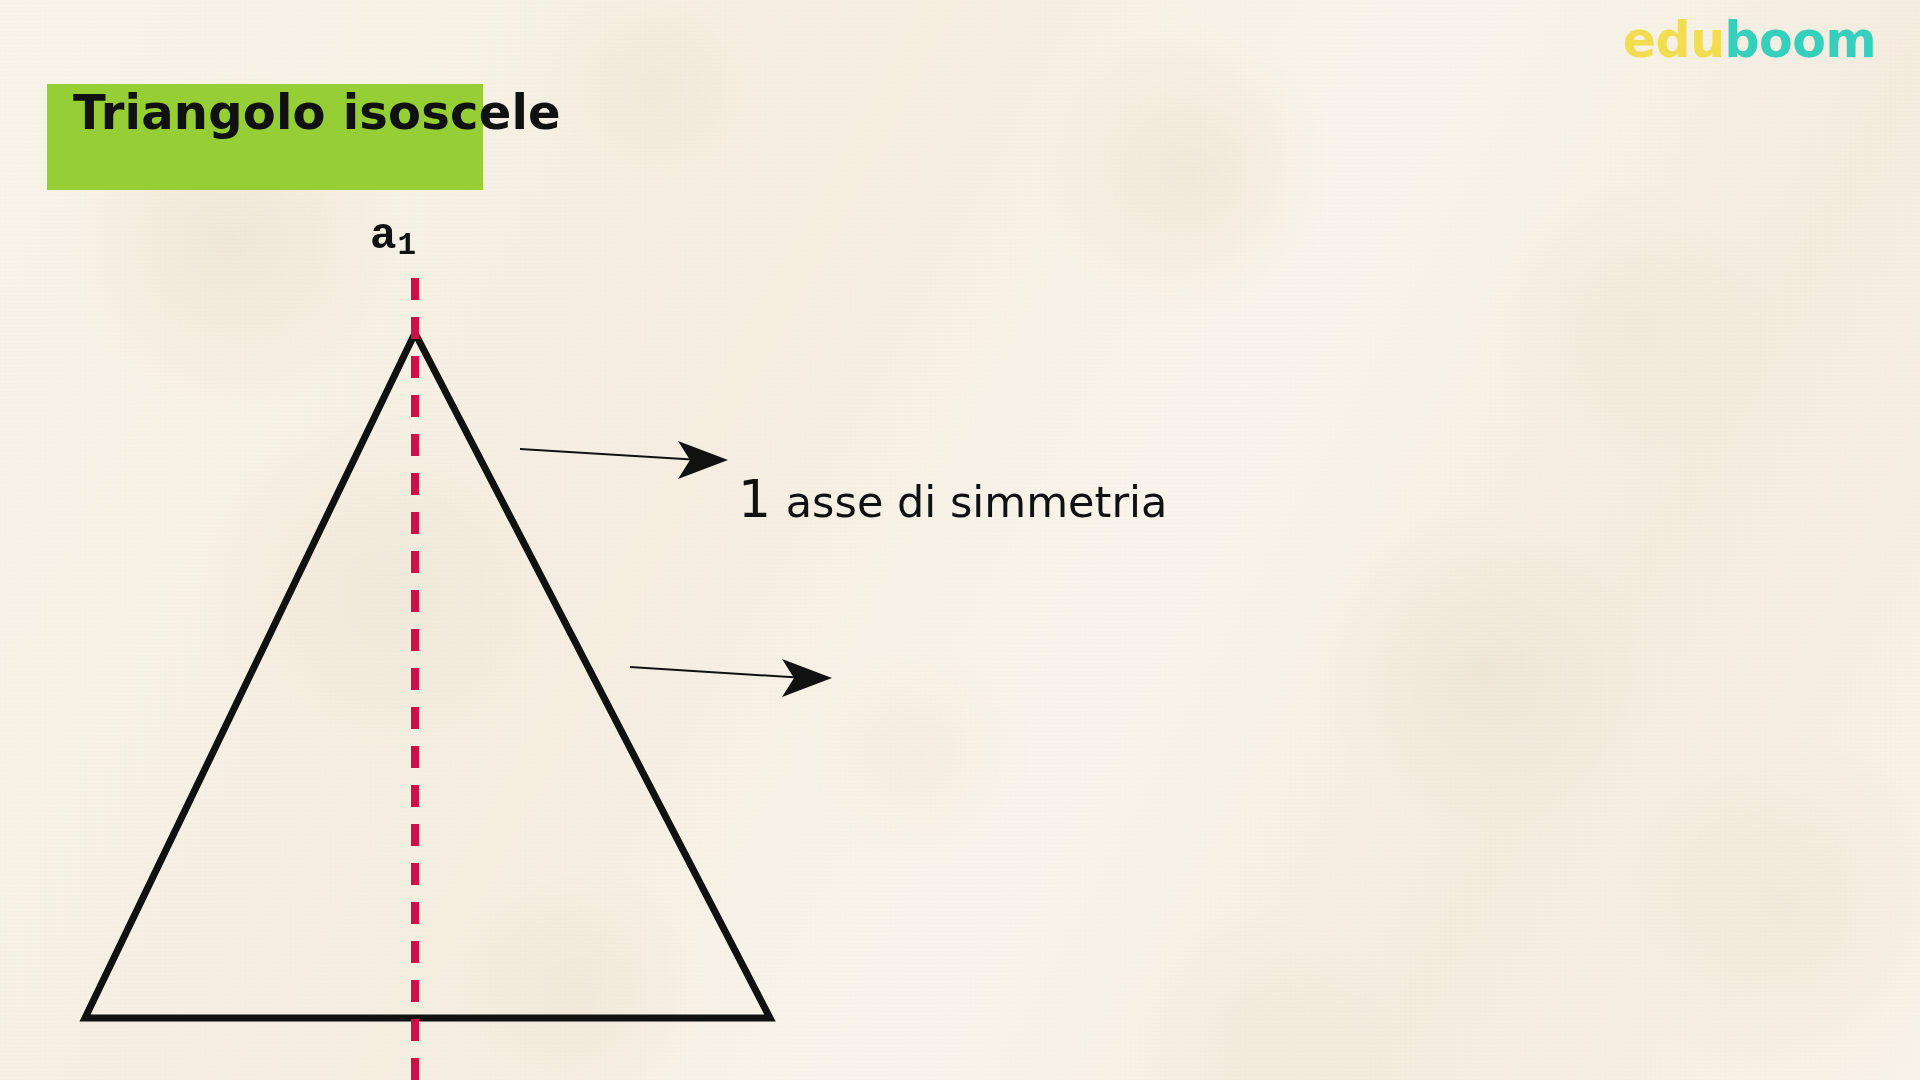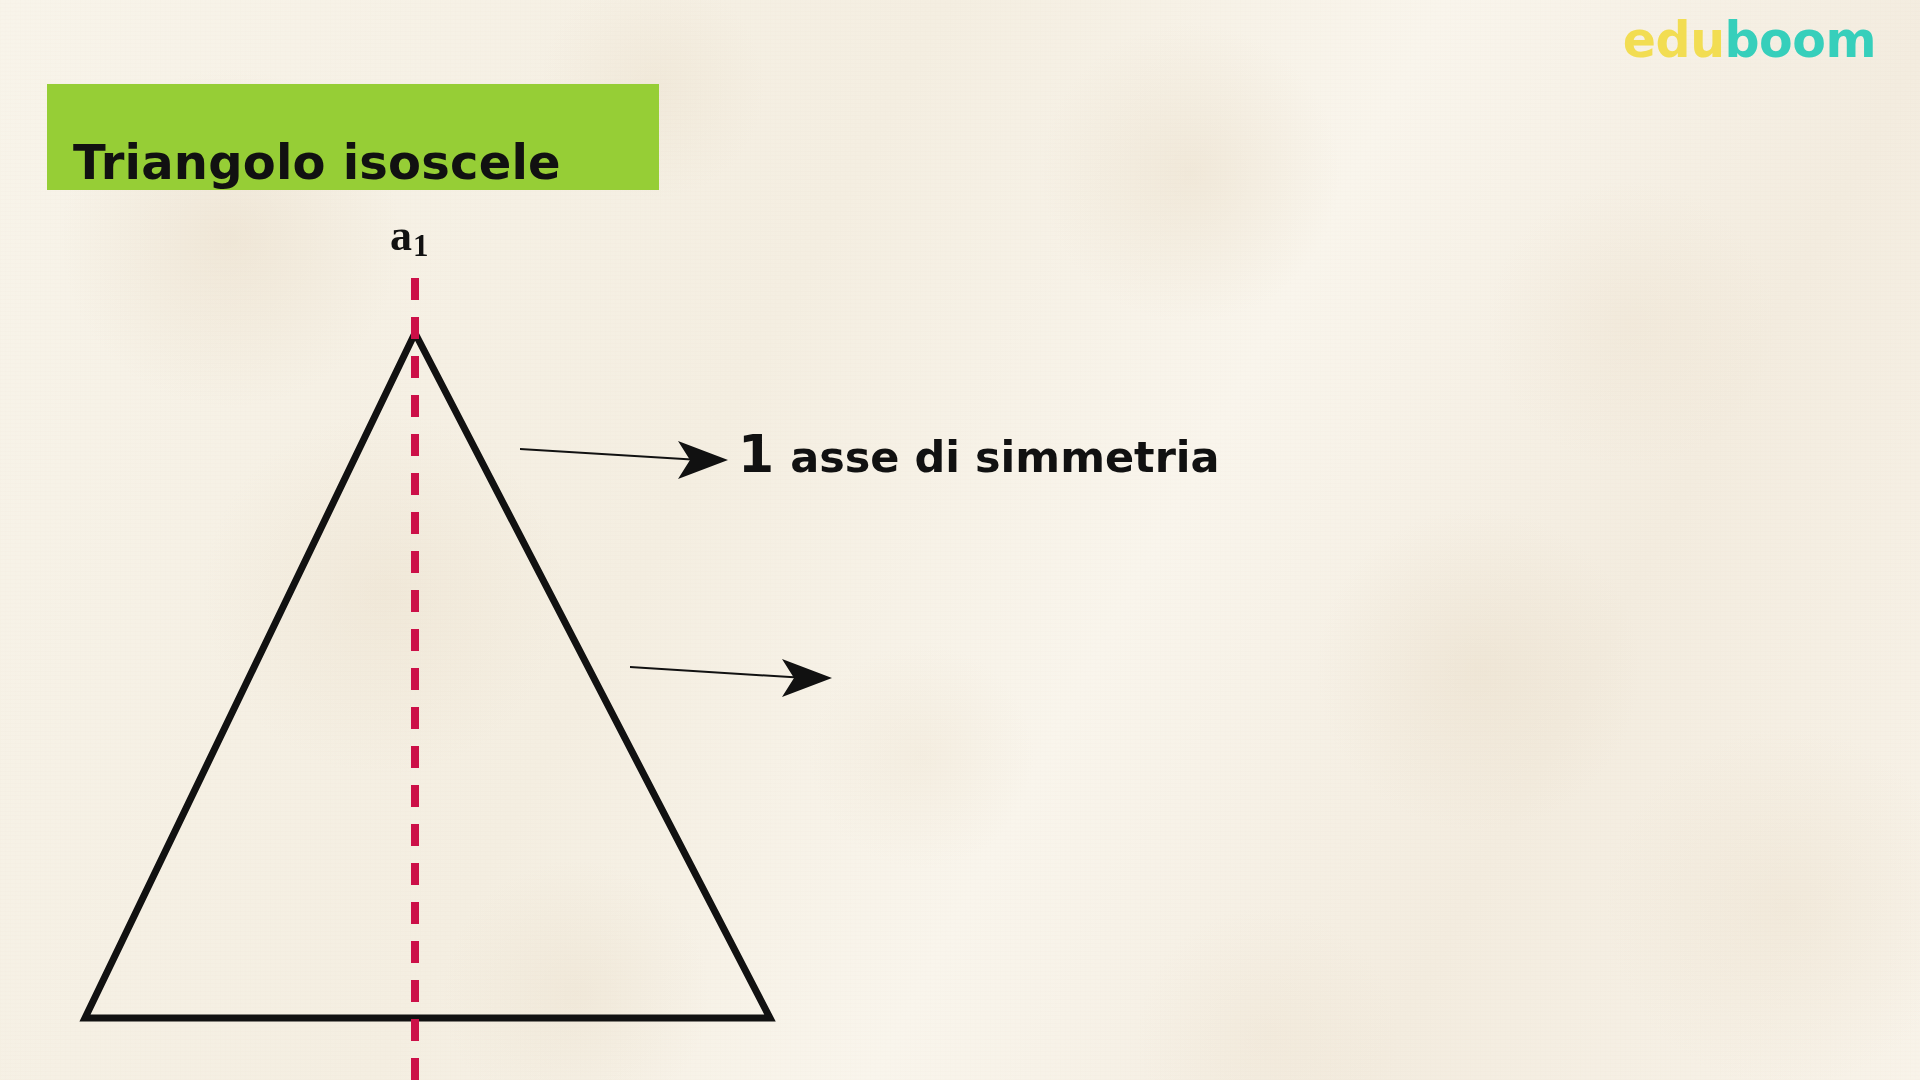--- a/index.html
+++ b/index.html
@@ -61,43 +61,43 @@
     user-select: none;
   }
   #logo .edu  { color: #f2dd52; }
   #logo .boom { color: #36cfbb; }
 
   
   #title-badge {
     position: absolute;
     left: 47px;
     top: 84px;
-    width: 612px;
+    width: 436px;
     height: 106px;
     background: #96ce36;
     display: flex;
-    align-items: flex-end;
+    align-items: flex-start;
     padding-left: 26px;
     box-sizing: border-box;
   }
   #title-badge .label {
     font-family: "DejaVu Sans", sans-serif;
     font-size: 48px;
     font-weight: bold;
     color: #111111;
     letter-spacing: 0.2px;
     white-space: nowrap;
   }
 
   
   #axis-label {
     position: absolute;
-    left: 390px;
+    left: 370px;
     top: 214px;
-    font-family: Liberation Serif, serif;
+    font-family: Liberation Mono, monospace;
     font-size: 44px;
     font-weight: bold;
     color: #111111;
     line-height: 1;
     white-space: nowrap;
   }
   #axis-label .sub {
     font-size: 31px;
     vertical-align: baseline;
     position: relative;
@@ -112,24 +112,25 @@
     top: 0;
     width: 1920px;
     height: 1080px;
     overflow: visible;
   }
 
   
   .annotation {
     position: absolute;
     font-family: "DejaVu Sans", sans-serif;
-    font-weight: bold;
+    font-weight: normal;
     color: #111111;
     white-space: nowrap;
     line-height: 1.22;
+    margin-top: 45px;
   }
   #ann-axis {
     left: 738px;
     top: 423px;
     font-size: 43px;
   }
   #ann-axis .big {
     font-size: 52px;
     letter-spacing: 1px;
   }

